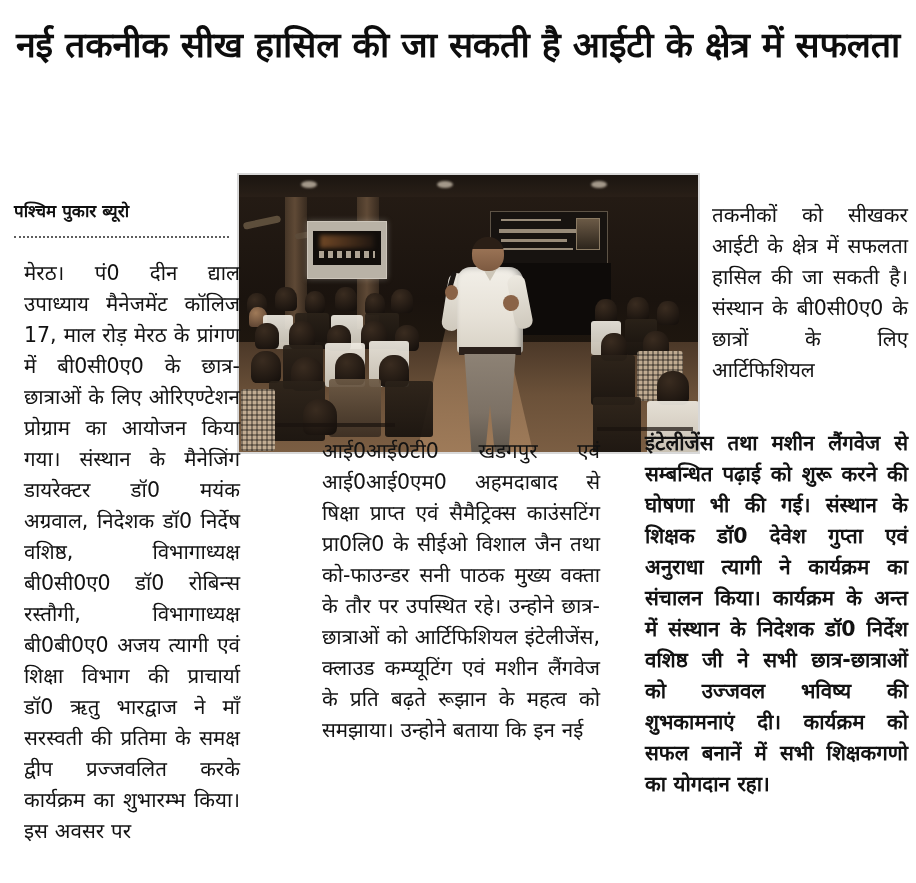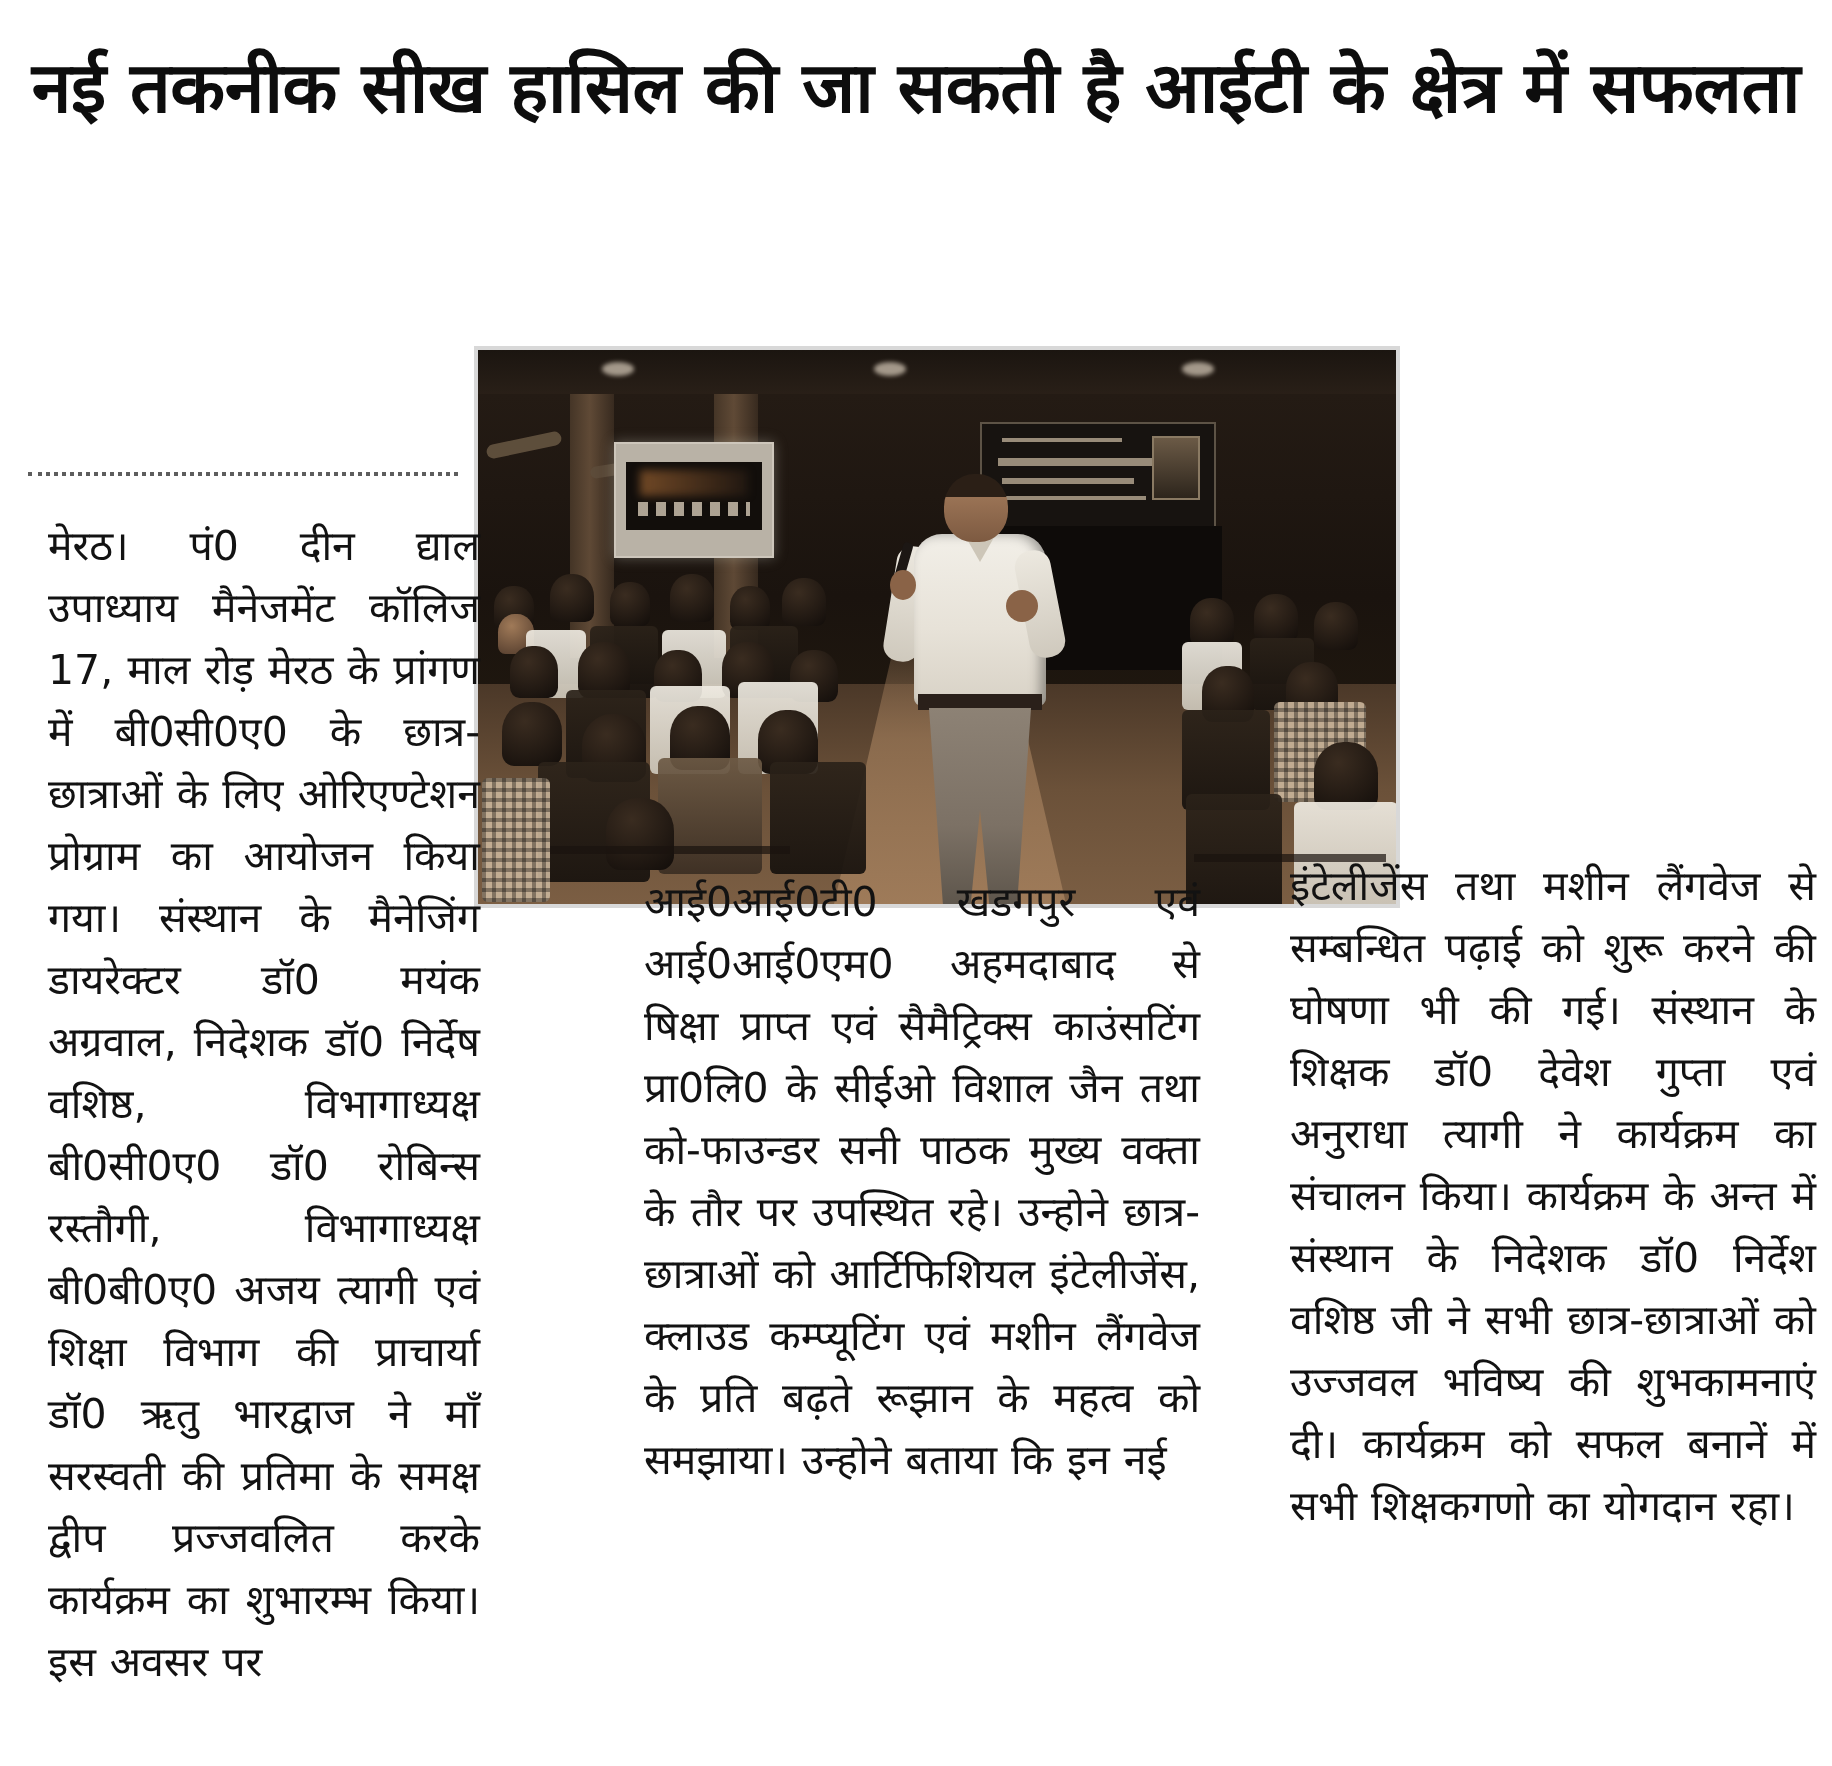--- a/index.html
+++ b/index.html
@@ -299,30 +299,31 @@
     color: #121212;
     text-align: justify;
     text-justify: inter-word;
     word-spacing: 0.02em;
   }
   .col p { margin: 0; }
 
   #col1 { left: 24px;  top: 258px; width: 216px; }
   #col2 { left: 322px; top: 436px; width: 278px; }
   #col3-top    { left: 712px; top: 200px; width: 196px; }
-  #col3-bottom { left: 645px; top: 428px; width: 263px; }
+  #col3-bottom { left: 645px; top: 428px; width: 263px; font-weight: bold; }
 </style>
 </head>
 <body>
 
 <div class="clipping">
 
   <div class="headline">नई तकनीक सीख हासिल की जा सकती है आईटी के क्षेत्र में सफलता</div>
 
 
+  <div class="byline">पश्चिम पुकार ब्यूरो</div>
   <div class="byline-rule"></div>
 
   <div class="photo-frame">
     <div class="photo">
 
       <div class="ceiling"></div>
       <div class="ceiling-light" style="left:62px;"></div>
       <div class="ceiling-light" style="left:198px;"></div>
       <div class="ceiling-light" style="left:352px;"></div>
 
@@ -418,17 +419,20 @@
   </div>
 
   <div class="col" id="col1">
     <p>मेरठ। पं0 दीन द्याल उपाध्याय मैनेजमेंट कॉलिज 17, माल रोड़ मेरठ के प्रांगण में बी0सी0ए0 के छात्र-छात्राओं के लिए ओरिएण्टेशन प्रोग्राम का आयोजन किया गया। संस्थान के मैनेजिंग डायरेक्टर डॉ0 मयंक अग्रवाल, निदेशक डॉ0 निर्देष वशिष्ठ, विभागाध्यक्ष बी0सी0ए0 डॉ0 रोबिन्स रस्तौगी, विभागाध्यक्ष बी0बी0ए0 अजय त्यागी एवं शिक्षा विभाग की प्राचार्या डॉ0 ऋतु भारद्वाज ने माँ सरस्वती की प्रतिमा के समक्ष द्वीप प्रज्जवलित करके कार्यक्रम का शुभारम्भ किया। इस अवसर पर</p>
   </div>
 
   <div class="col" id="col2">
     <p>आई0आई0टी0 खडगपुर एवं आई0आई0एम0 अहमदाबाद से षिक्षा प्राप्त एवं सैमैट्रिक्स काउंसटिंग प्रा0लि0 के सीईओ विशाल जैन तथा को-फाउन्डर सनी पाठक मुख्य वक्ता के तौर पर उपस्थित रहे। उन्होने छात्र-छात्राओं को आर्टिफिशियल इंटेलीजेंस, क्लाउड कम्प्यूटिंग एवं मशीन लैंगवेज के प्रति बढ़ते रूझान के महत्व को समझाया। उन्होने बताया कि इन नई</p>
   </div>
 
+  <div class="col" id="col3-top">
+    <p>तकनीकों को सीखकर आईटी के क्षेत्र में सफलता हासिल की जा सकती है। संस्थान के बी0सी0ए0 के छात्रों के लिए आर्टिफिशियल</p>
+  </div>
   <div class="col" id="col3-bottom">
     <p>इंटेलीजेंस तथा मशीन लैंगवेज से सम्बन्धित पढ़ाई को शुरू करने की घोषणा भी की गई। संस्थान के शिक्षक डॉ0 देवेश गुप्ता एवं अनुराधा त्यागी ने कार्यक्रम का संचालन किया। कार्यक्रम के अन्त में संस्थान के निदेशक डॉ0 निर्देश वशिष्ठ जी ने सभी छात्र-छात्राओं को उज्जवल भविष्य की शुभकामनाएं दी। कार्यक्रम को सफल बनानें में सभी शिक्षकगणो का योगदान रहा।</p>
   </div>
 
 </div>
 
 </body></html>

